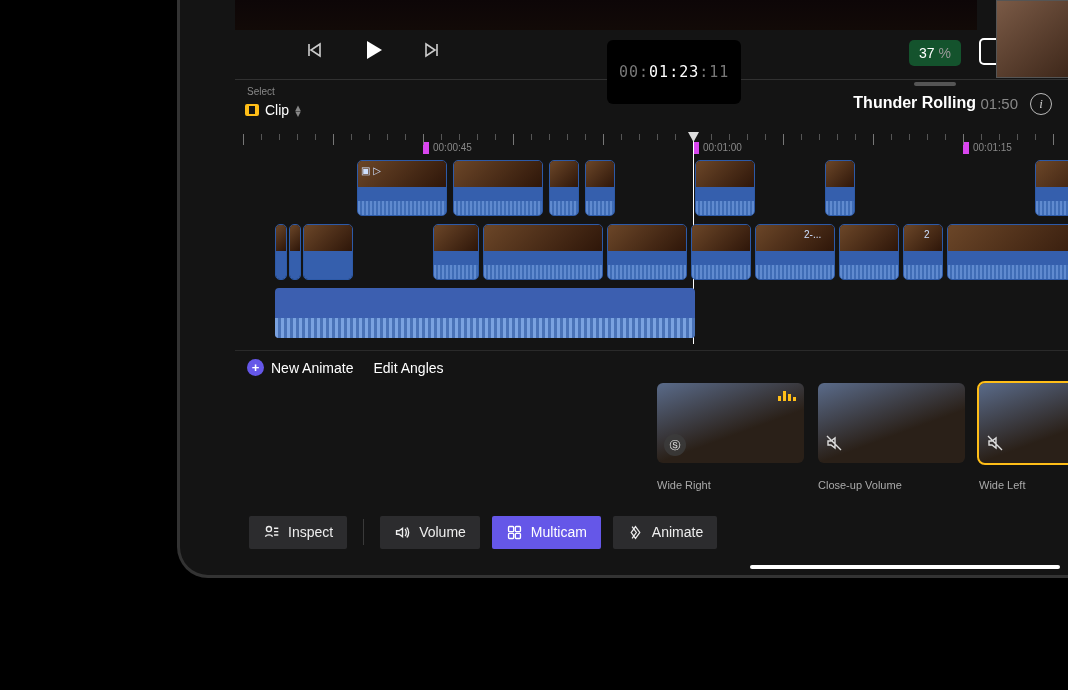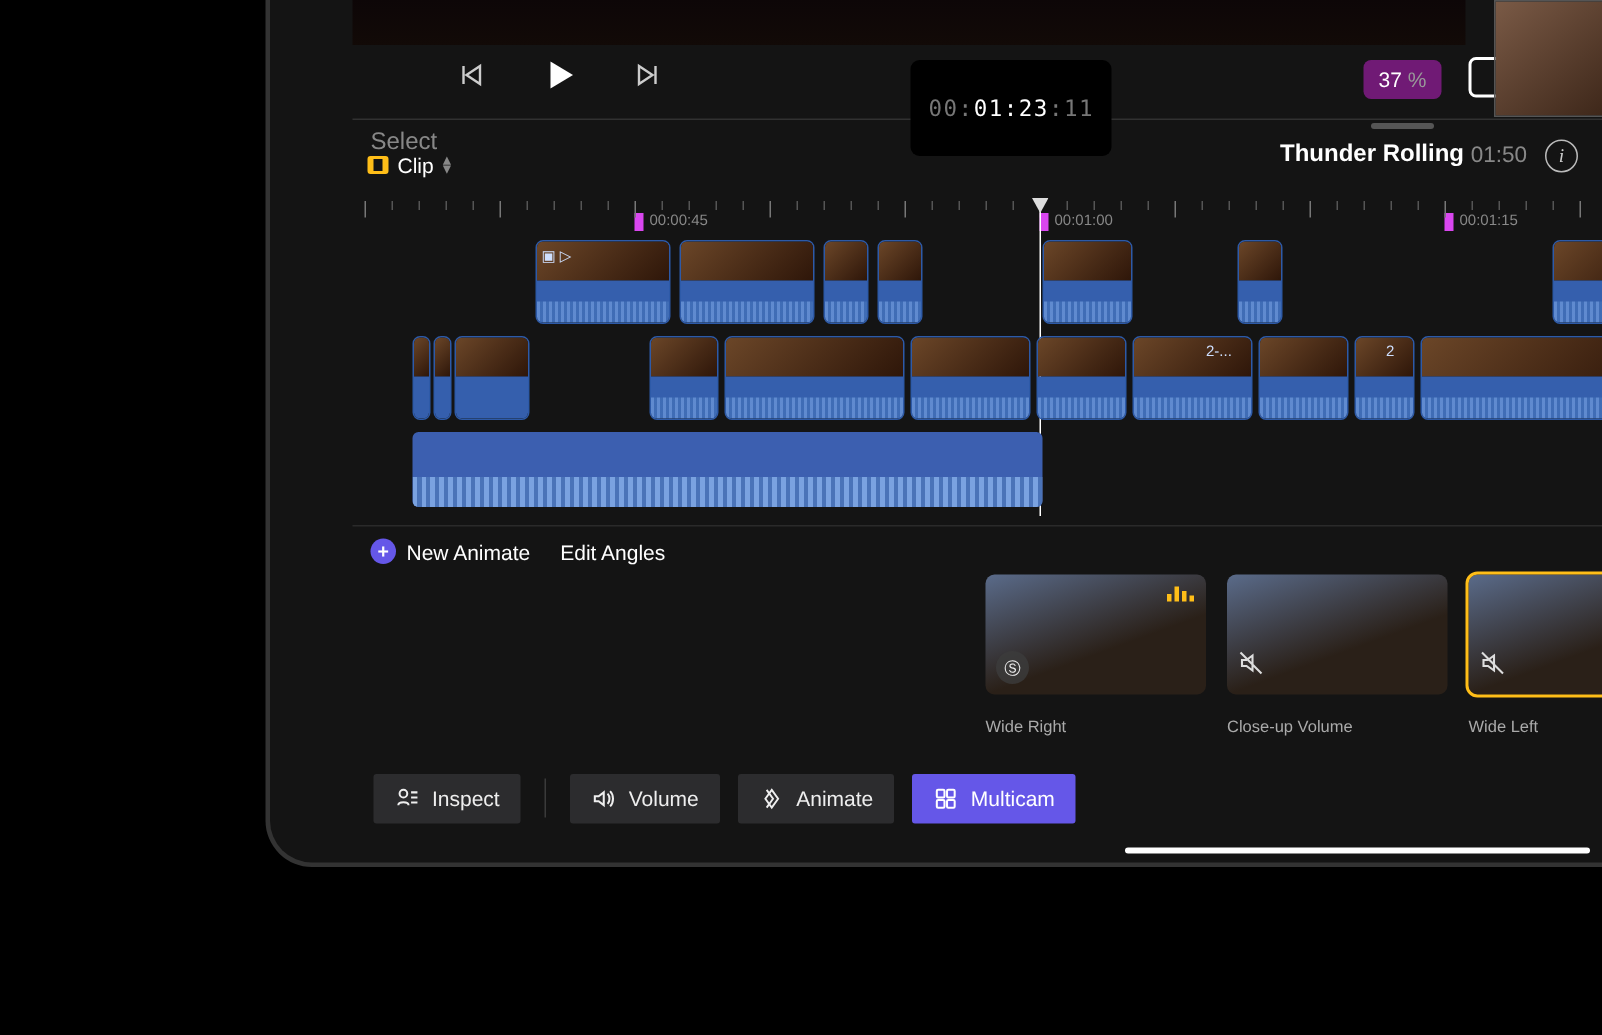--- a/index.html
+++ b/index.html
@@ -50,21 +50,21 @@
     border-radius: 6px;
     font-family: ui-monospace, Menlo, monospace;
     font-size: 15px;
     letter-spacing: 1px;
   }
   .timecode .gray{ color:#777; }
   .timecode .wht{ color:#fff; }
   .zoom {
     position: absolute;
     left: 674px; top: 40px;
-    background: #701a75;
+    background: #14532d;
     border-radius: 5px;
     padding: 5px 10px;
     font-size: 14px;
     color:#999;
   }
   .zoom b{color:#fff; font-weight:500;}
   .displaybox {
     position:absolute; left: 744px; top:38px;
     width: 36px; height: 27px;
     border: 2.5px solid #fff; border-radius:5px;
@@ -74,21 +74,21 @@
     position:absolute; right:0; top:0; width:84px; height:78px;
     background:linear-gradient(140deg,#7a5a46,#3a2417);
     border:1px solid #555;
   }
   
   .proj-row {
     position:absolute; left:55px; right:0; top:84px; height:48px;
   }
   .select-lbl {
     position:absolute; left:12px; top:2px;
-    color:#888; font-size:16px;
+    color:#888; font-size:10px;
   }
   .clip-chip {
     position:absolute; left:10px; top:18px;
     display:flex; align-items:center; gap:6px;
     font-size:14px;
   }
   .clip-ic {
     width:14px; height:12px; border:2px solid #ffbe18;
     border-left-width:4px; border-right-width:4px; border-radius:2px;
   }
@@ -419,31 +419,31 @@
         </svg>
       <span>Inspect</span>
     </div>
     <div class="tdiv"></div>
     <div class="tbtn">
       <svg width="17" height="17" viewBox="0 0 20 20">
           <path d="M3 8v4h3l4 3V5L6 8H3zM13 6c2 2 2 6 0 8M15 4c3 3 3 9 0 12" stroke="#eee" stroke-width="1.6" fill="none"></path>
         </svg>
       <span>Volume</span>
     </div>
-    <div class="tbtn">
-      <svg width="17" height="17" viewBox="0 0 20 20">
-          <path d="M10 3l5 7-5 7-5-7z M6 3l5 7-5 7" stroke="#eee" stroke-width="1.5" fill="none"></path>
-        </svg>
-      <span>Animate</span>
-    </div>
     <div class="tbtn act">
       <svg width="17" height="17" viewBox="0 0 20 20">
           <rect x="3" y="3" width="6" height="6" rx="1" fill="none" stroke="#fff" stroke-width="1.6"></rect>
           <rect x="11" y="3" width="6" height="6" rx="1" fill="none" stroke="#fff" stroke-width="1.6"></rect>
           <rect x="3" y="11" width="6" height="6" rx="1" fill="none" stroke="#fff" stroke-width="1.6"></rect>
           <rect x="11" y="11" width="6" height="6" rx="1" fill="none" stroke="#fff" stroke-width="1.6"></rect>
         </svg>
       <span>Multicam</span>
     </div>
+    <div class="tbtn">
+      <svg width="17" height="17" viewBox="0 0 20 20">
+          <path d="M10 3l5 7-5 7-5-7z M6 3l5 7-5 7" stroke="#eee" stroke-width="1.5" fill="none"></path>
+        </svg>
+      <span>Animate</span>
+    </div>
   </div>
 
   <div class="home-ind"></div>
 </div>
 
 </body></html>

